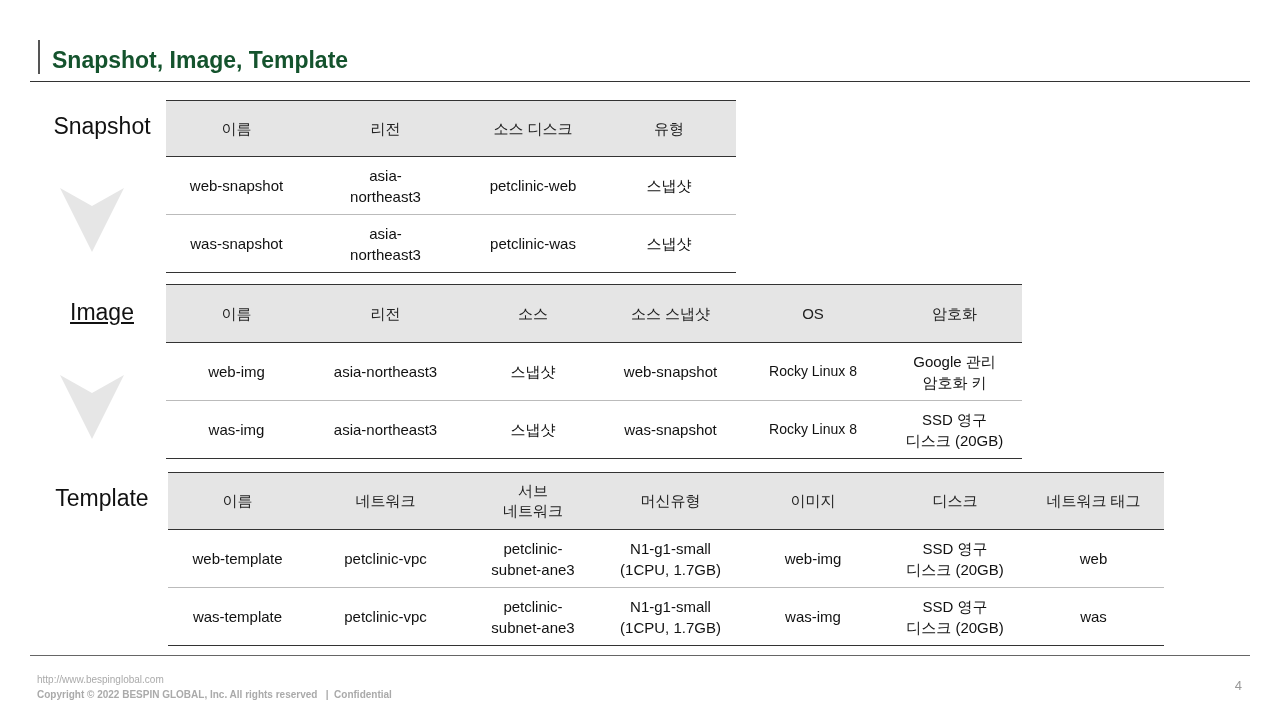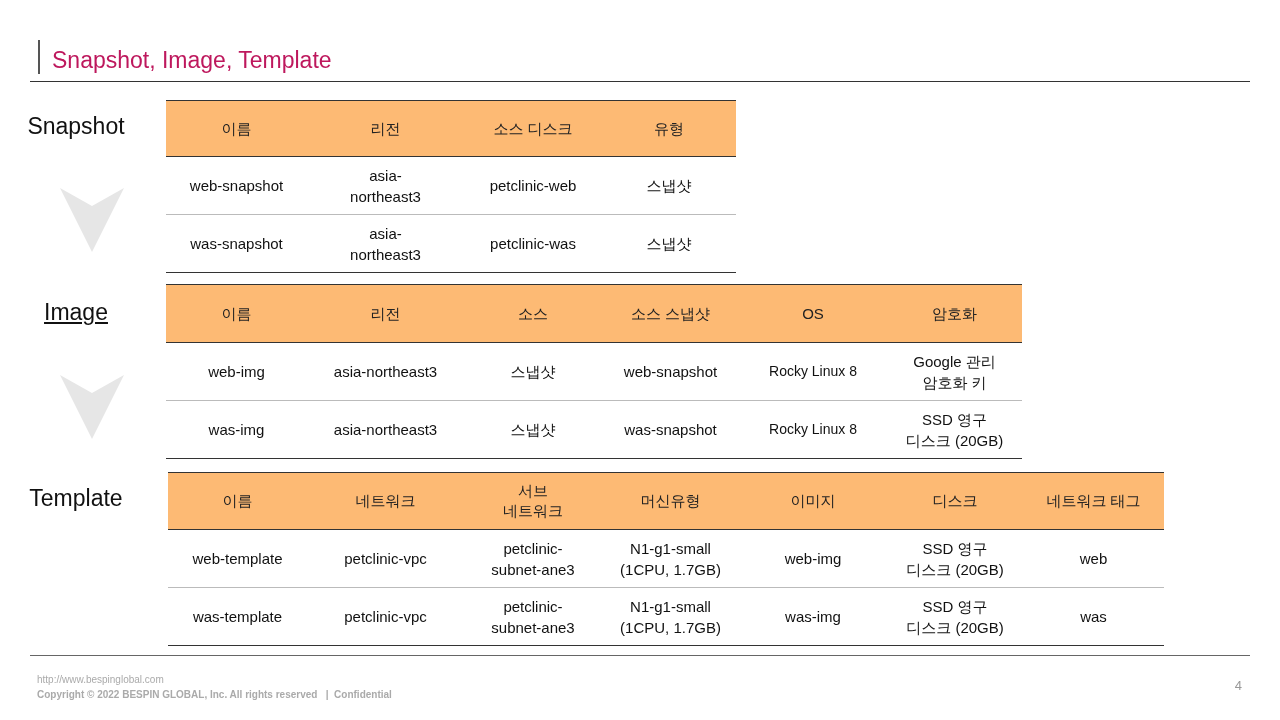--- a/index.html
+++ b/index.html
@@ -3,29 +3,29 @@
 <meta charset="utf-8">
 <style>
   html, body { margin: 0; padding: 0; }
   body {
     width: 1280px; height: 720px; position: relative; overflow: hidden;
     background: #ffffff; font-family: "Liberation Sans", "DejaVu Sans", sans-serif; color: #111;
   }
   .title-wrap { position: absolute; left: 30px; top: 34px; display: flex; align-items: baseline; }
   .title-main { font-size: 31px; font-weight: bold; color: #222; letter-spacing: -0.3px; }
   .title-sep { display: inline-block; width: 2px; height: 34px; background: #555; margin: 0 12px 0 8px; position: relative; top: 6px; }
-  .title-sub { font-size: 23px; color: #be185d; }
+  .title-sub { font-size: 23px; color: #14532d; font-weight: bold; }
   .top-rule { position: absolute; left: 30px; top: 81px; width: 1220px; height: 1px; background: #333; }
   .bottom-rule { position: absolute; left: 30px; top: 655px; width: 1220px; height: 1px; background: #666; }
 
-  .section-label { position: absolute; font-size: 23px; color: #111; width: 124px; text-align: center; left: 14px; }
+  .section-label { position: absolute; font-size: 23px; color: #111; width: 124px; text-align: center; left: 40px; }
   .arrow { position: absolute; left: 60px; width: 64px; height: 64px; }
 
   table.grid { position: absolute; border-collapse: collapse; table-layout: fixed; font-size: 15px; }
-  table.grid th { background: #fdba74; font-weight: normal; color: #222; border-top: 1.5px solid #333; border-bottom: 1.5px solid #333; text-align: center; vertical-align: middle; line-height: 20px; }
+  table.grid th { background: #e5e5e5; font-weight: normal; color: #222; border-top: 1.5px solid #333; border-bottom: 1.5px solid #333; text-align: center; vertical-align: middle; line-height: 20px; }
   table.grid td { text-align: center; vertical-align: middle; border-bottom: 1px solid #bbb; line-height: 21px; color: #111; }
   table.grid tr:last-child td { border-bottom: 1.5px solid #333; }
   table.grid th span, table.grid td span { white-space: pre-line; display: inline-block; }
 
   #snap-table { left: 166px; top: 100px; width: 570px; }
   #snap-table th { height: 53px; }
   #snap-table td { height: 55px; }
 
   #img-table { left: 166px; top: 284px; width: 856px; }
   #img-table th { height: 55px; }

